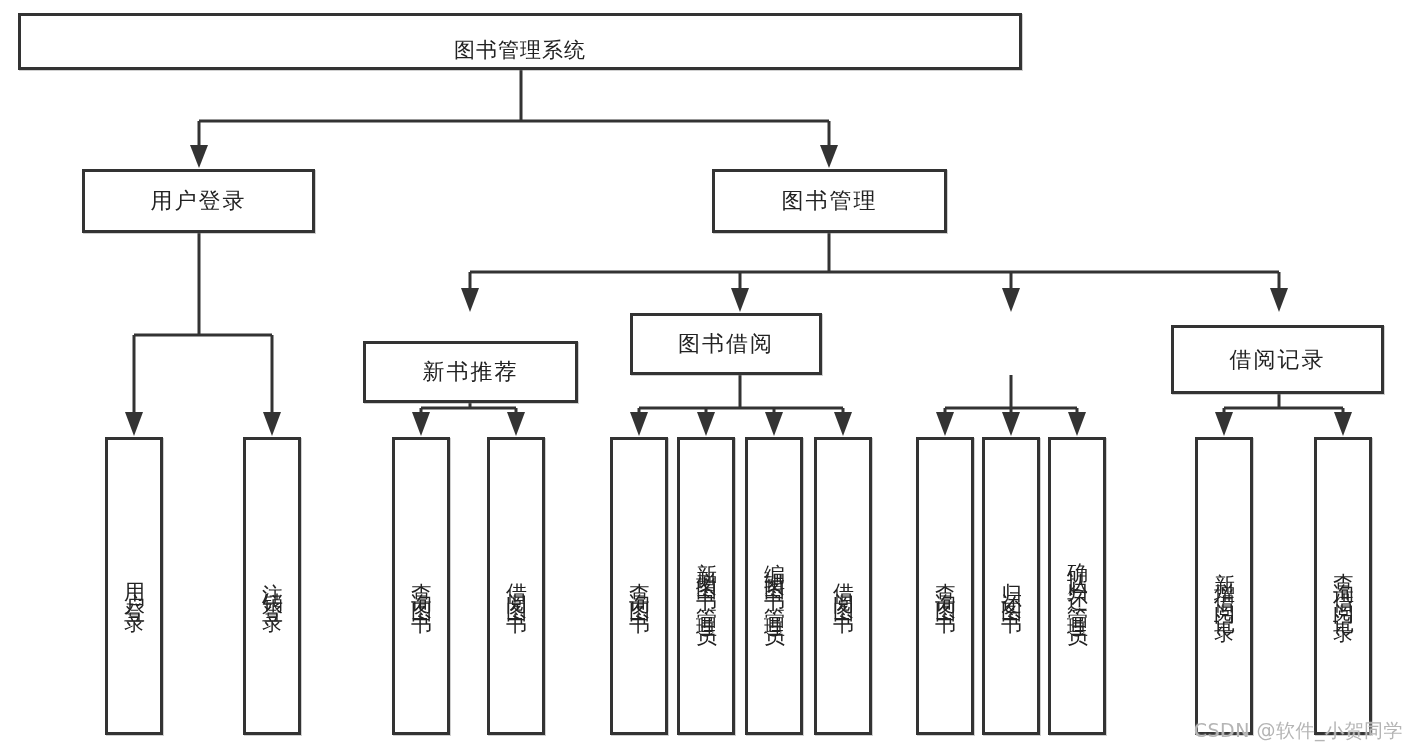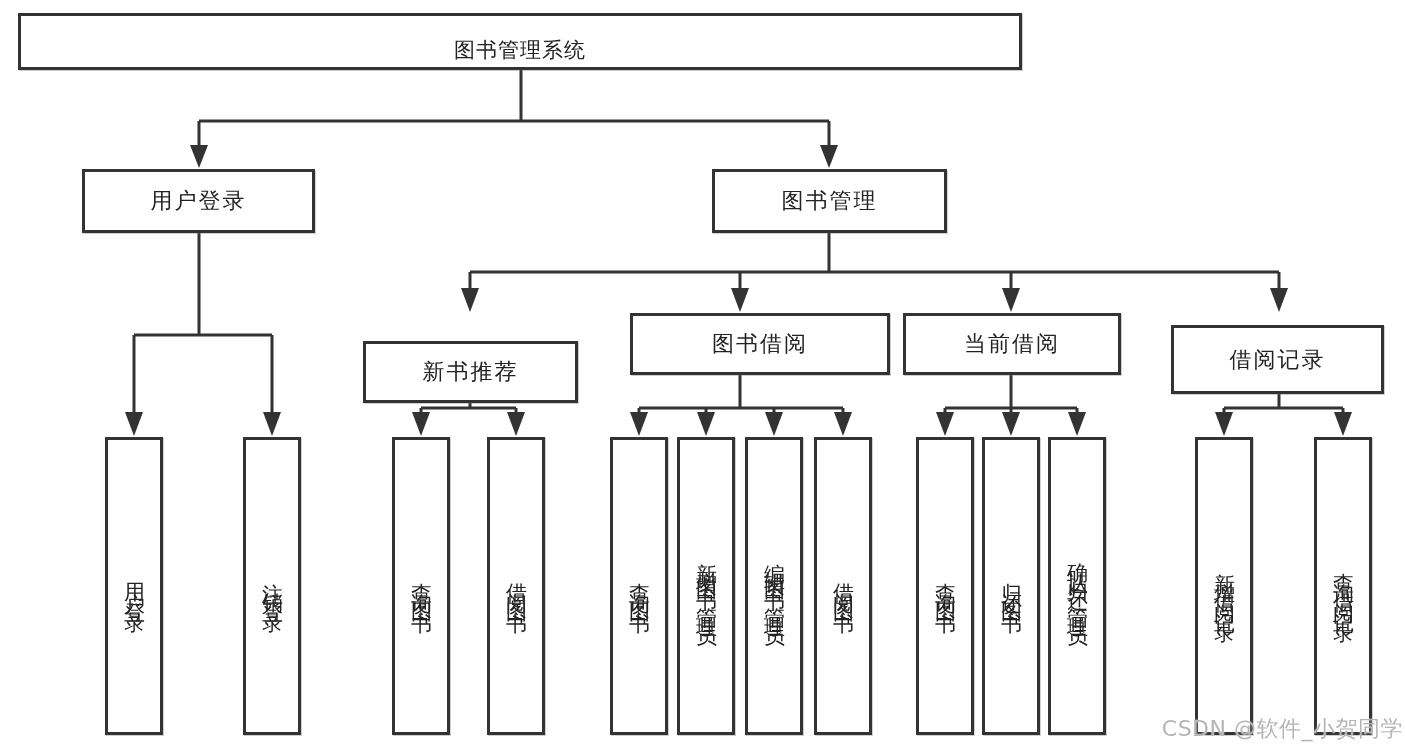--- a/index.html
+++ b/index.html
@@ -29,21 +29,21 @@
     writing-mode:vertical-rl;
     text-orientation:mixed;
     font-size:21px;
     letter-spacing:10px;
     line-height:1;
   }
   .leaf.long .v-label{letter-spacing:9px;}
   .watermark{
     position:absolute;
     right:2px;bottom:3px;
-    font-size:22px;
+    font-size:19px;
     color:var(--watermark,#b9b9b9);
     letter-spacing:.5px;
     text-shadow:0 0 2px #fff;
     white-space:nowrap;
   }
 </style>
 </head>
 <body>
 
 <div class="canvas">
@@ -110,25 +110,22 @@
   <div class="box" style="left:82px;top:169px;width:233px;height:64px;">
     <span class="h-label">用户登录</span>
   </div>
   <div class="box" style="left:712px;top:169px;width:235px;height:64px;">
     <span class="h-label">图书管理</span>
   </div>
 
   <div class="box" style="left:363px;top:313px;width:215px;height:62px;margin-top:28px;">
     <span class="h-label">新书推荐</span>
   </div>
-  <div class="box" style="left:630px;top:313px;width:260px;height:62px;">
+  <div class="box" style="left:630px;top:313px;width:192px;height:62px;">
     <span class="h-label">图书借阅</span>
-  </div>
-  <div class="box" style="left:903px;top:313px;width:218px;height:62px;">
-    <span class="h-label">当前借阅</span>
   </div>
   <div class="box" style="left:1171px;top:325px;width:213px;height:69px;">
     <span class="h-label">借阅记录</span>
   </div>
 
   <div class="box leaf" style="left:105px;">
     <span class="v-label">用户登录</span>
   </div>
   <div class="box leaf" style="left:243px;">
     <span class="v-label">注销登录</span>

